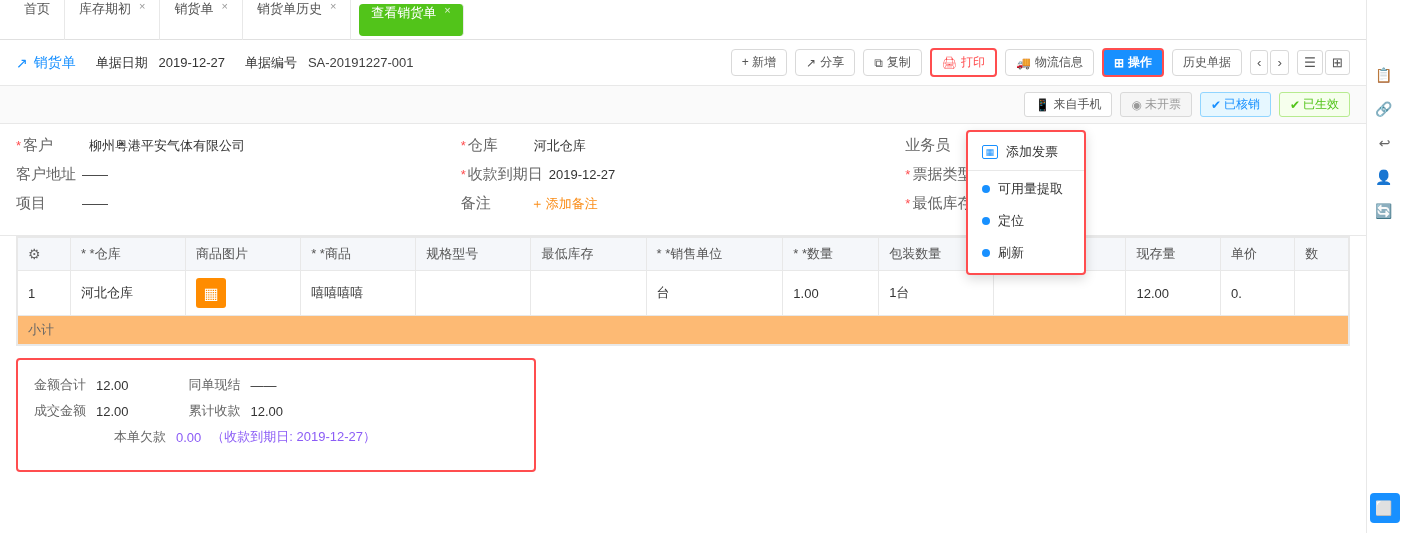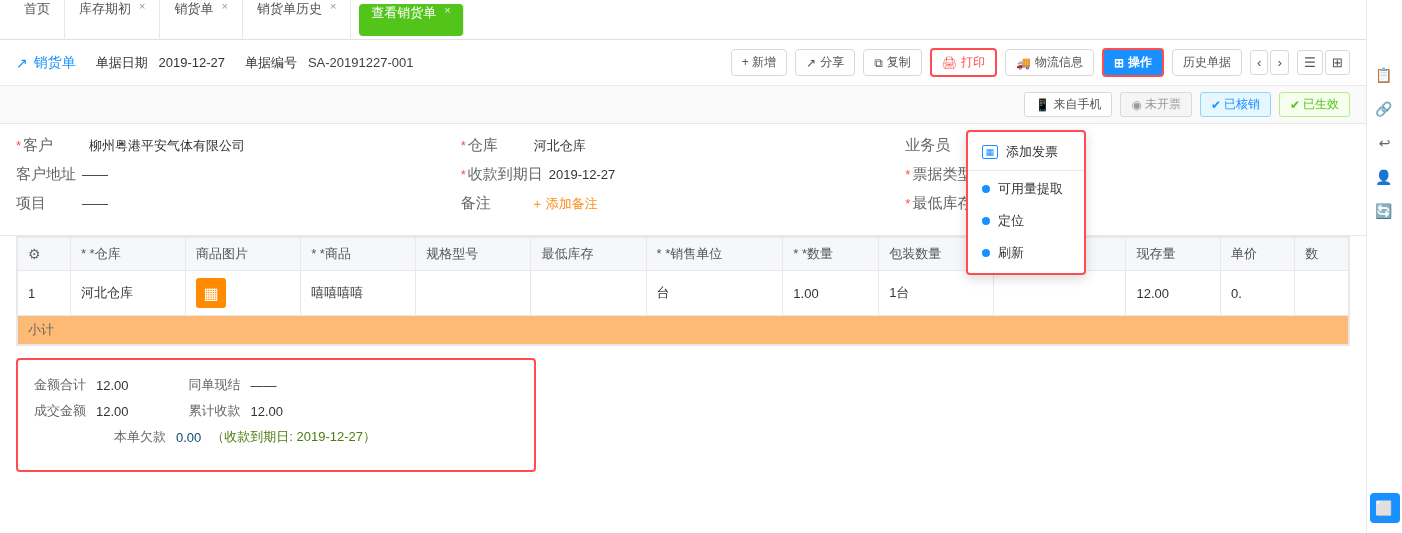--- a/index.html
+++ b/index.html
@@ -66,22 +66,22 @@
     
     .summary-section {
       border: 2px solid #ff4d4f; border-radius: 4px; padding: 16px;
       margin: 12px 16px; display: inline-block; min-width: 520px;
     }
     .summary-title { font-weight: bold; font-size: 14px; margin-bottom: 12px; }
     .summary-row { display: flex; gap: 60px; margin-bottom: 8px; }
     .summary-item { display: flex; align-items: center; gap: 10px; }
     .summary-label { color: #666; white-space: nowrap; }
     .summary-value { color: #333; }
-    .summary-value-red { color: #0c4a6e; text-align: center; }
-    .summary-value-date { color: #4d7c0f; }
+    .summary-value-red { color: #8b5cf6; text-align: center; }
+    .summary-value-date { color: #8b5cf6; }
 
     
     .dropdown-menu {
       position: absolute; top: 90px; right: 280px; z-index: 1000;
       background: #fff; border: 2px solid #ff4d4f; border-radius: 4px;
       box-shadow: 0 4px 12px rgba(0,0,0,0.15); min-width: 120px; padding: 4px 0;
     }
     .dropdown-item { display: flex; align-items: center; gap: 8px; padding: 7px 14px; cursor: pointer; color: #333; font-size: 13px; }
     .dropdown-divider { border: none; border-top: 1px solid #e8e8e8; margin: 2px 0; }
     .dot-blue { width: 8px; height: 8px; border-radius: 50%; background: #1890ff; display: inline-block; }

